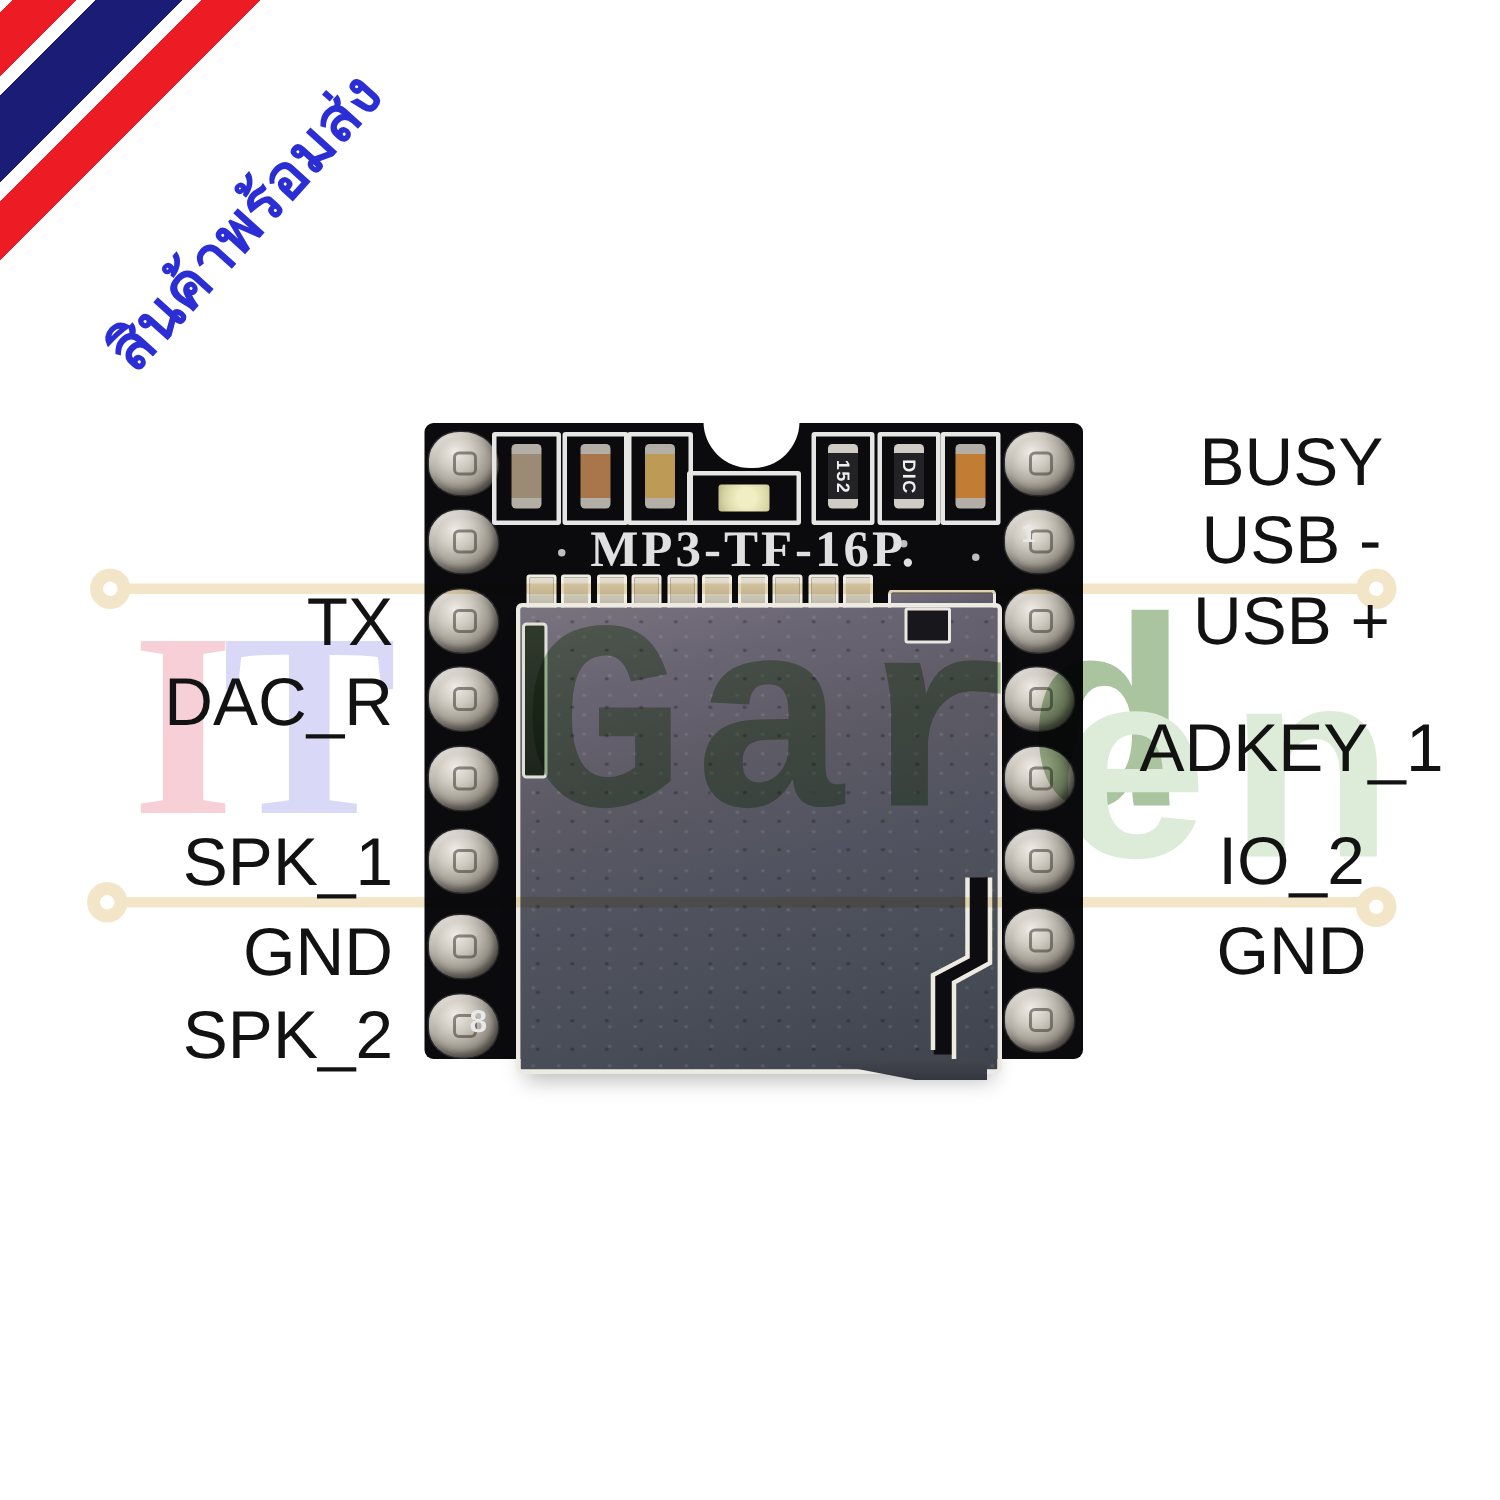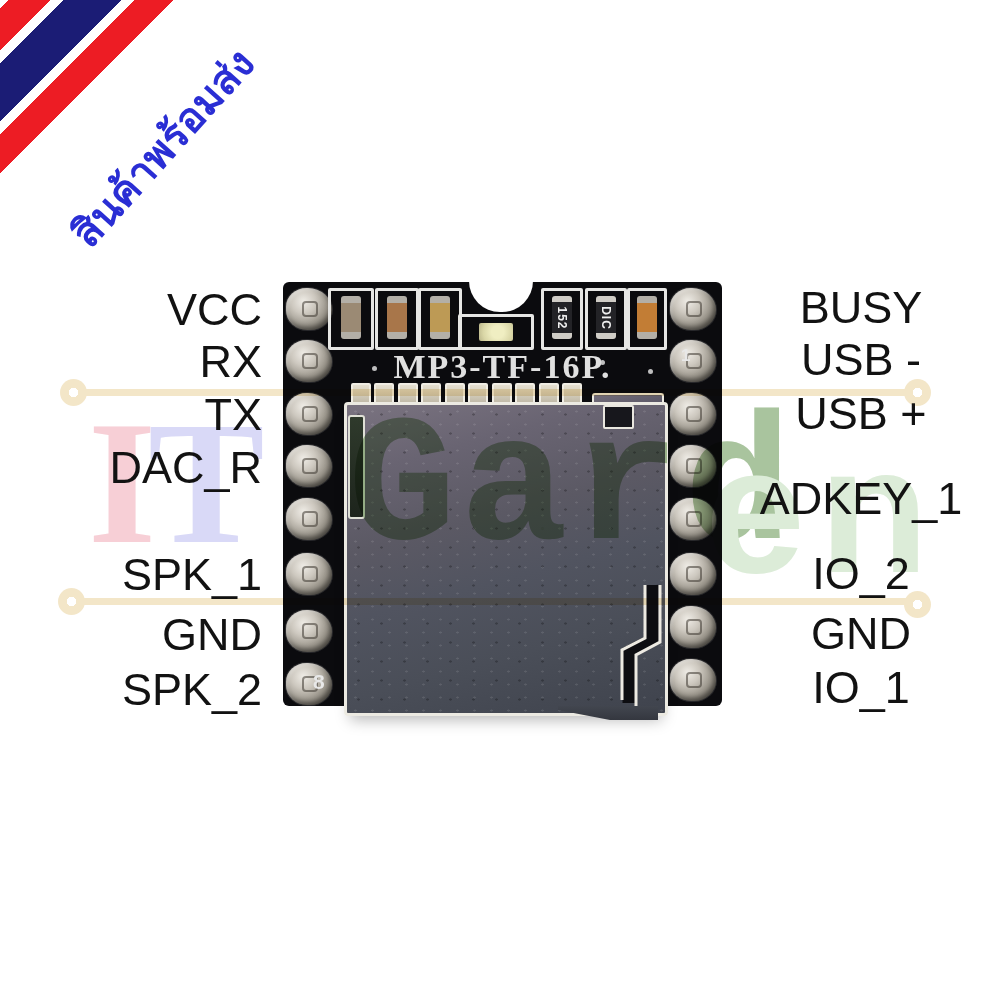--- a/index.html
+++ b/index.html
@@ -181,29 +181,26 @@
     <div class="wdonut" style="left:904px;top:379px"></div>
     <div class="wline" style="left:71px;top:598px;width:847px"></div>
     <div class="wdonut" style="left:58px;top:588px"></div>
     <div class="wdonut" style="left:904px;top:591px"></div>
     <div class="wletter wl-i">I</div>
     <div class="wletter wl-t">T</div>
     <div class="wletter wl-gard">Gard</div>
     <div class="wletter wl-en">en</div>
   </div>
 
-  <div class="plabel pl-left" style="top:283px">VCC</div>
-  <div class="plabel pl-left" style="top:335px">RX</div>
   <div class="plabel pl-left" style="top:388px">TX</div>
   <div class="plabel pl-left" style="top:441px">DAC_R</div>
   <div class="plabel pl-left" style="top:548px">SPK_1</div>
   <div class="plabel pl-left" style="top:608px">GND</div>
   <div class="plabel pl-left" style="top:663px">SPK_2</div>
 
   <div class="plabel pl-right" style="top:281px">BUSY</div>
   <div class="plabel pl-right" style="top:333px">USB -</div>
   <div class="plabel pl-right" style="top:387px">USB +</div>
   <div class="plabel pl-right" style="top:472px">ADKEY_1</div>
   <div class="plabel pl-right" style="top:547px">IO_2</div>
   <div class="plabel pl-right" style="top:607px">GND</div>
-  <div class="plabel pl-right" style="top:661px">IO_1</div>
 
 </div>
 
 </body></html>

